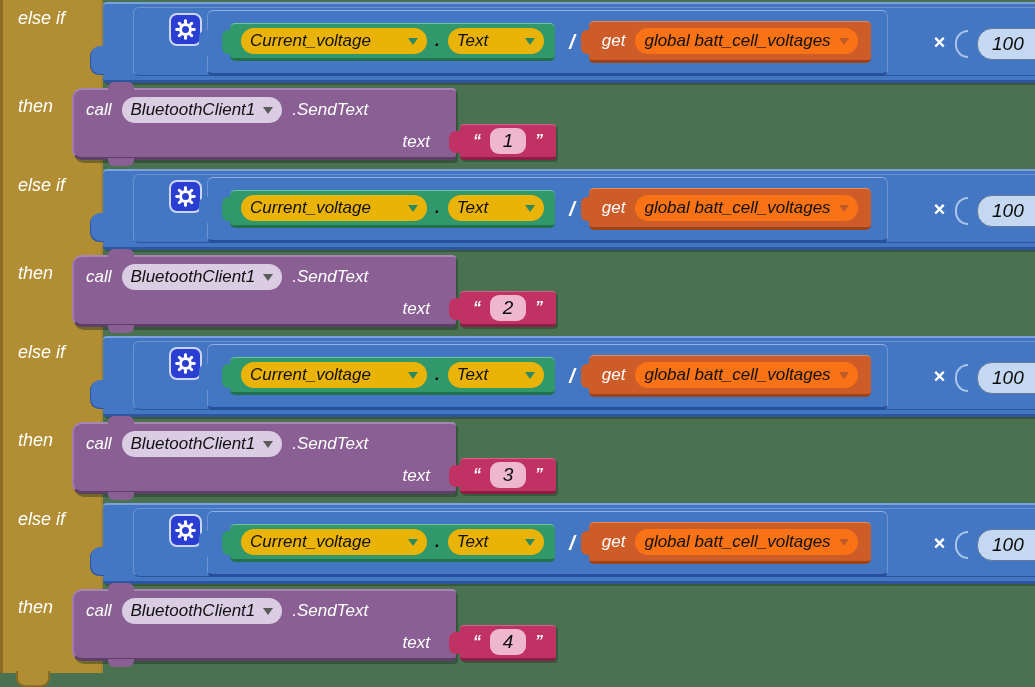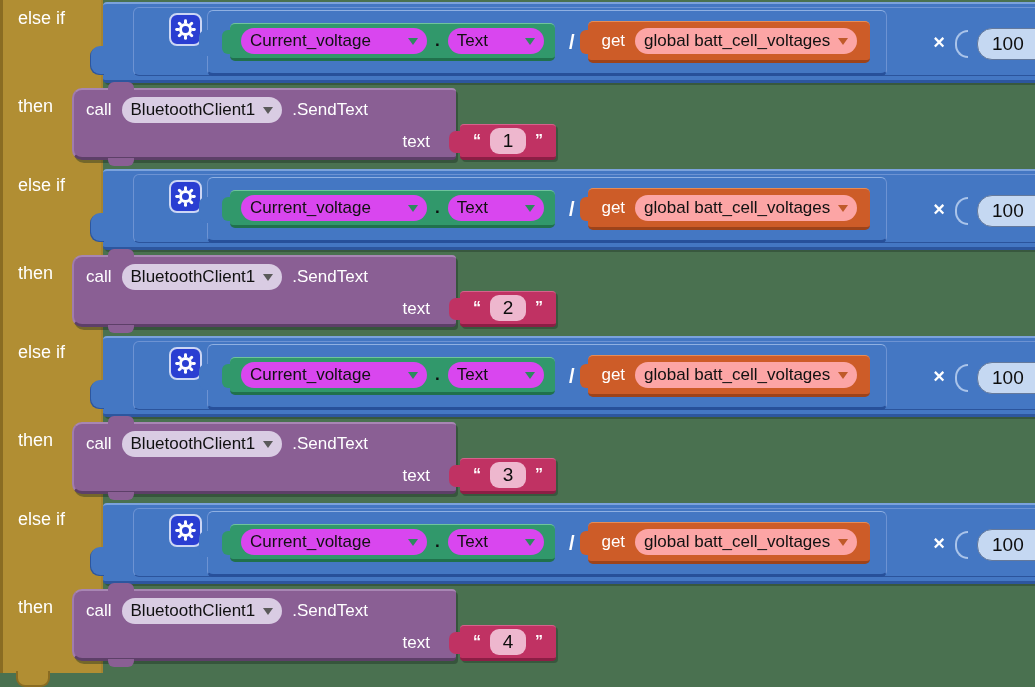--- a/index.html
+++ b/index.html
@@ -1,20 +1,21 @@
 <!DOCTYPE html>
 <html><head>
 <meta charset="utf-8">
 <style>
   * { box-sizing: border-box; margin: 0; padding: 0; }
   html,body { background:#4a7150; }
   .canvas{
     position:relative; width:1035px; height:687px; overflow:hidden;
     background:#4a7150;
     font-family:"Liberation Sans","DejaVu Sans",sans-serif;
+    font-style:italic;
   }
   
   .if-body{
     position:absolute; left:0; top:0; width:103px; height:673px;
     background:#b18e33; border-left:3px solid #8a6c22;
     box-shadow:inset -2px 0 0 #a58430;
   }
   .if-next-tab{
     position:absolute; left:16px; top:671px; width:34px; height:16px;
     background:#b18e33; border:2px solid #8a6c22; border-top:none;
@@ -55,22 +56,22 @@
     background:#31986b; border-radius:6px 0 0 6px; }
   .orange-block{
     position:relative; display:flex; align-items:center; gap:10px; height:42px;
     padding:0 13px; background:#cd5c28; border-top:1px solid #e78c55;
     border-bottom:3px solid #9d431a; border-radius:5px;
   }
   .orange-plug{ position:absolute; left:-8px; top:8px; width:10px; height:24px;
     background:#cd5c28; border-radius:6px 0 0 6px; }
   .chip{ display:flex; align-items:center; gap:8px; border-radius:13px;
     padding:3px 9px; color:#111; font-size:17px; white-space:nowrap; cursor:pointer; }
-  .chip-green{ background:#d946ef;gap:37px; }
-  .chip-orange{ background:#fca5a5; }
+  .chip-green{ background:#eab308;gap:37px; }
+  .chip-orange{ background:#f97316; }
   .chip-purple{ background:#d9cce3; }
   .tri{ width:0; height:0; border-left:5px solid transparent;
     border-right:5px solid transparent; border-top:7px solid #2d8a5e; }
   .tri-o{ border-top-color:#bf5a2a; }
   .tri-p{ border-top-color:#5a5a5a; }
   .opdot{ color:#0d0d0d; font-size:17px; font-weight:bold; }
   .wop{ color:#fff; font-size:20px; font-weight:bold; }
   .wlabel{ color:#fff; font-size:17px; white-space:nowrap; }
   .times{ position:absolute; left:822px; top:27px; width:28px; text-align:center; }
   .num-socket{ position:absolute; left:852px; top:26px; width:13px; height:28px;

